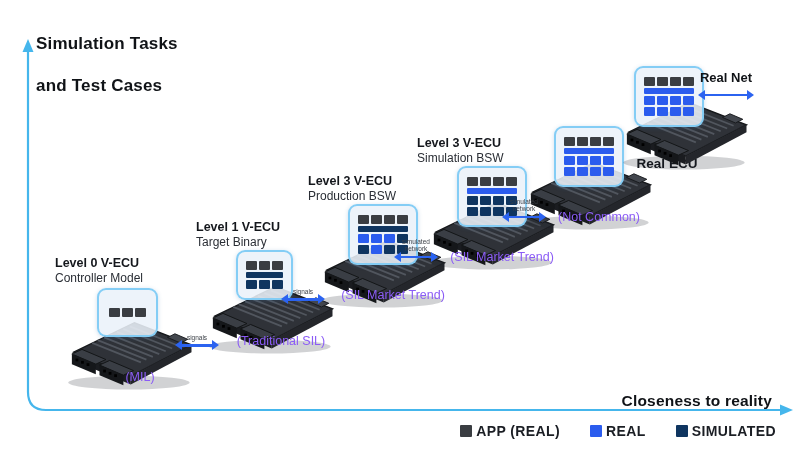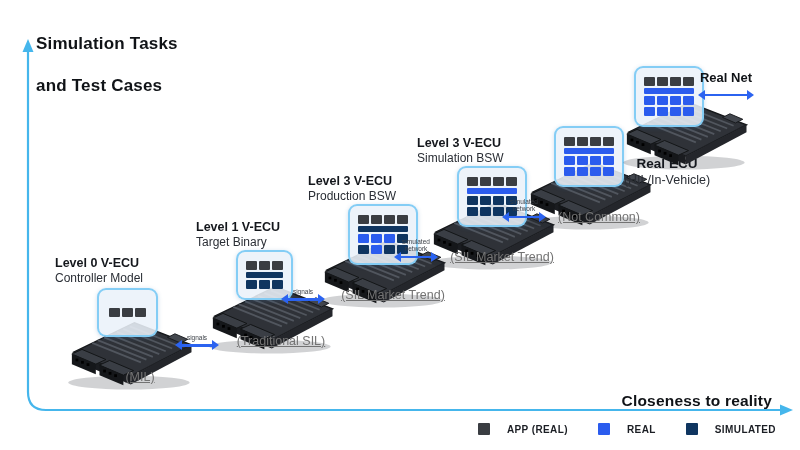--- a/index.html
+++ b/index.html
@@ -15,21 +15,21 @@
     position:absolute;left:36px;top:12px;z-index:4;
     font-size:17px;font-weight:bold;line-height:1.25;color:#101317;letter-spacing:.2px;
   }
   .y-title span{display:block;margin-top:21px;}
   .x-title{
     position:absolute;right:28px;top:392px;z-index:4;
     font-size:15.5px;font-weight:bold;color:#101317;letter-spacing:.2px;
   }
   
   .legend{position:absolute;top:423px;right:24px;z-index:4;display:flex;gap:30px;align-items:center;}
-  .legend-item{display:flex;align-items:center;gap:17px;font-size:10px;font-weight:bold;letter-spacing:.4px;color:#1b1e24;}
+  .legend-item{display:flex;align-items:center;gap:4px;font-size:14px;font-weight:bold;letter-spacing:.4px;color:#1b1e24;}
   .sw{width:12px;height:12px;display:inline-block;border-radius:1px;}
   
   .ecu-group{position:absolute;width:205px;height:150px;z-index:2;}
   .lbl{position:absolute;left:0;top:0;line-height:1.2;}
   .lbl .t{display:block;font-size:12.5px;font-weight:bold;color:#14171c;}
   .lbl .s{display:block;font-size:12px;color:#2a2e35;}
   .lbl-below{position:absolute;left:-20px;top:96px;width:150px;text-align:center;line-height:1.25;}
   .lbl-below .t{display:block;font-size:13.5px;font-weight:bold;color:#14171c;}
   .lbl-below .s{display:block;font-size:12.5px;color:#2a2e35;}
   .ecu-hw{position:absolute;left:4px;top:50px;width:138px;height:85px;z-index:2;}
@@ -39,21 +39,21 @@
     background:rgba(235,241,249,.88);
     border:2px solid rgba(126,203,245,.95);
     border-radius:9px;padding:7px 8px;
     box-shadow:0 1px 4px rgba(60,120,180,.25);
   }
   .g0 .vecu-icon{left:42px;top:32px;padding:16px 10px;}
   .g5 .vecu-icon{left:22px;top:6px;}
   .irow{display:flex;gap:2px;margin:2px 0;}
   .icell{width:11px;height:9px;display:inline-block;border-radius:1px;}
   .ibar{height:6px;border-radius:1px;margin:2px 0;}
-  .cap{position:absolute;left:10px;top:114px;width:150px;text-align:center;font-size:12.5px;color:#737373;z-index:3;text-decoration:underline;}
+  .cap{position:absolute;left:10px;top:114px;width:150px;text-align:center;font-size:12.5px;color:#8b5cf6;z-index:3;}
   
   .g0{left:55px;top:256px;}
   .g1{left:196px;top:220px;}
   .g2{left:308px;top:174px;}
   .g3{left:417px;top:136px;}
   .g4{left:514px;top:96px;}
   .g5{left:612px;top:60px;}
   
   .conn{position:absolute;z-index:3;display:flex;flex-direction:column;align-items:center;}
   .alab{font-size:6.5px;color:#3a3f46;text-align:center;line-height:1.15;max-width:46px;}
@@ -404,21 +404,20 @@
         </div>
         <div class="irow">
           <span class="icell" style="background: rgb(43, 92, 238);"></span>
           <span class="icell" style="background: rgb(43, 92, 238);"></span>
           <span class="icell" style="background: rgb(43, 92, 238);"></span>
           <span class="icell" style="background: rgb(43, 92, 238);"></span>
         </div>
       </div>
     <div class="lbl-below">
       <span class="t">Real ECU</span>
-      <span class="s">(HIL/In-Vehicle)</span>
     </div>
   </div>
 
   <div class="conn c0">
     <div class="alab">signals</div>
     <div class="harrow"></div>
   </div>
   <div class="conn c1">
     <div class="alab">signals</div>
     <div class="harrow"></div>

